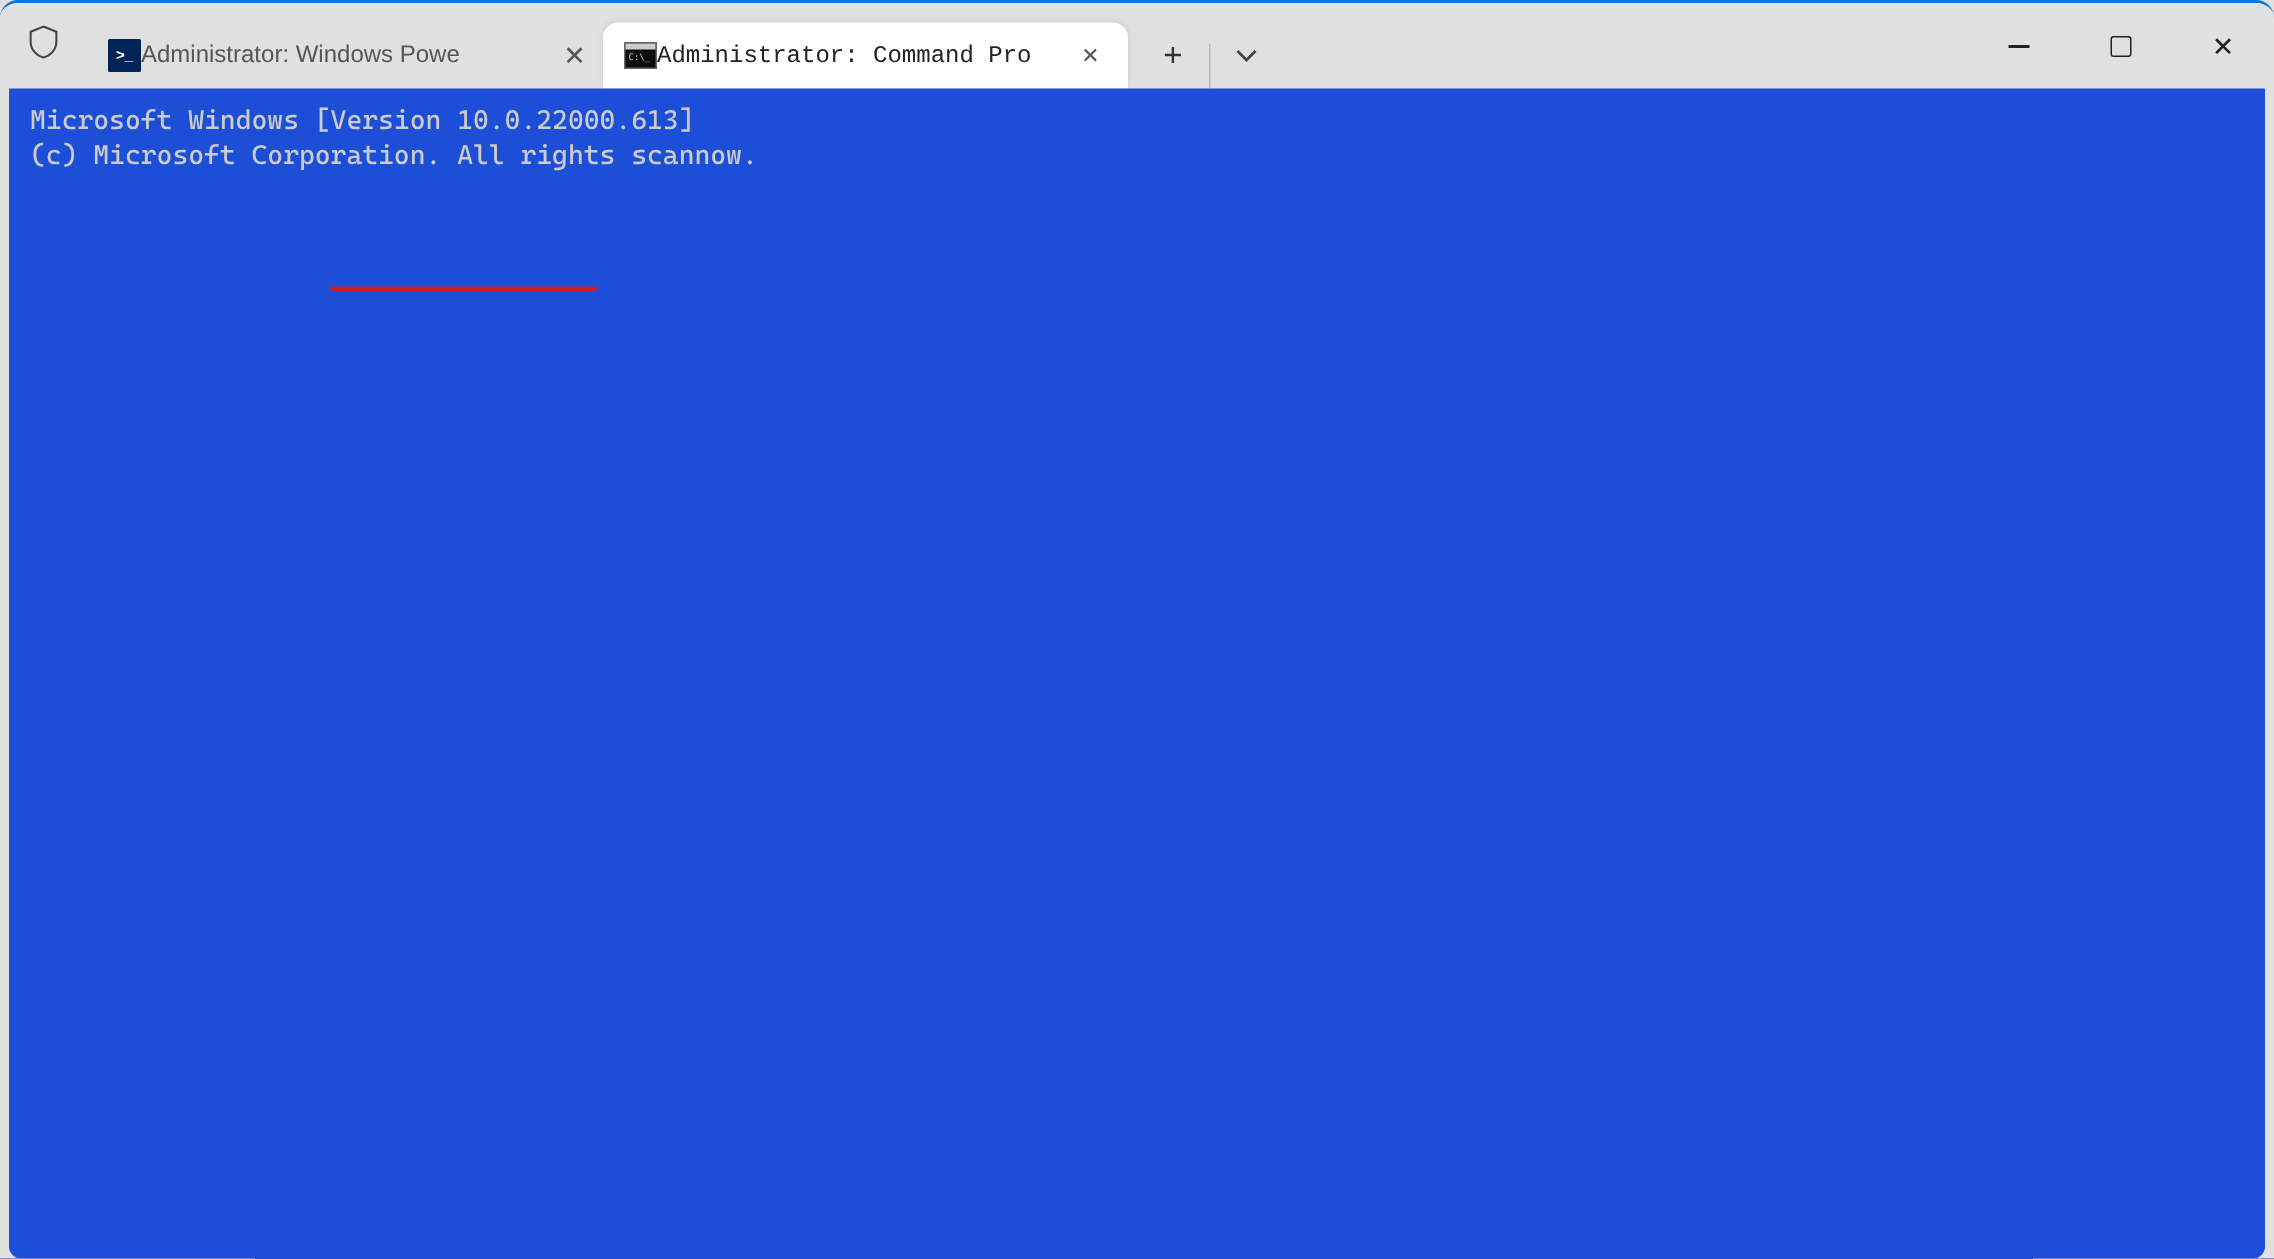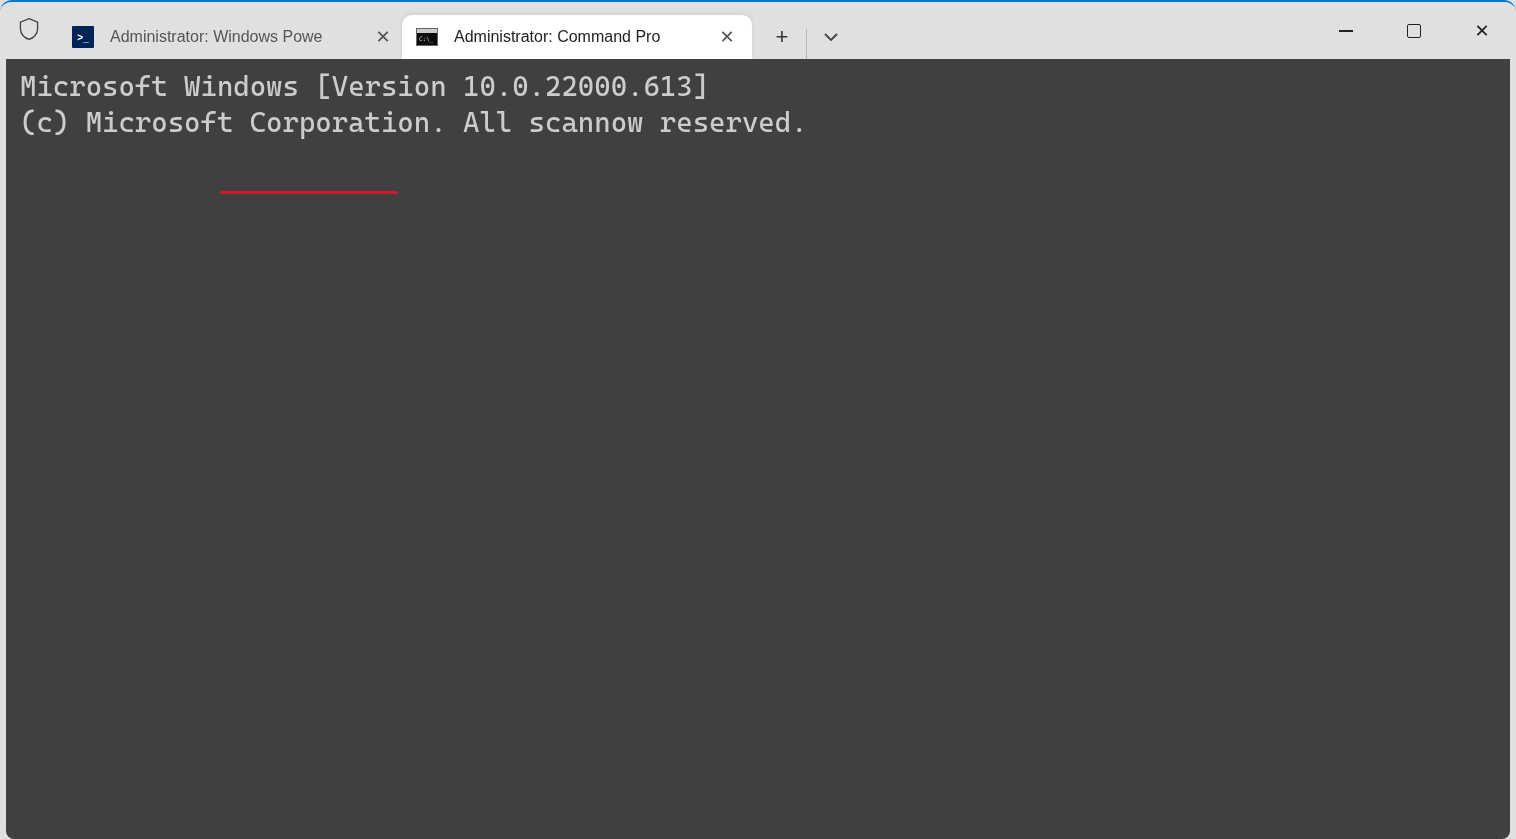--- a/index.html
+++ b/index.html
@@ -30,36 +30,37 @@
       display: flex;
       align-items: flex-end;
       height: 100%;
       flex: 1;
     }
     .tab {
       display: flex;
       align-items: center;
       height: 44px;
       padding: 0 14px;
-      gap: 16px;
+      gap: 0;
       border-radius: 10px 10px 0 0;
       margin-top: 13px;
       width: 350px;
       position: relative;
       justify-content: flex-end;
     }
     .tab.inactive {
       color: #555;
       background: transparent;
     }
     .tab.active {
       background: #ffffff;
       color: #222;
       box-shadow: 0 -1px 4px rgba(0,0,0,0.08);
       margin-left: -6px;
+      font-family: Liberation Mono, monospace;
     }
     .ps-icon {
       width: 22px;
       height: 22px;
       background: #012456;
       display: flex;
       align-items: center;
       justify-content: center;
       border-radius: 1px;
     }
@@ -144,25 +145,25 @@
       height: 100%;
       display: flex;
       align-items: center;
       justify-content: center;
       color: #222;
     }
     .minimize-glyph { width: 14px; height: 2px; background: #222; }
     .maximize-glyph { width: 14px; height: 14px; border: 1.5px solid #222; border-radius: 2px; }
     .close-glyph { font-size: 18px; line-height: 1; }
     .terminal-area {
-      background: #404040;
+      background: #1d4ed8;
       height: calc(100% - 57px);
       padding: 10px 14px;
       font-family: 'Cascadia Mono', 'Consolas', monospace;
-      font-size: 28px;
+      font-size: 18px;
       color: #cccccc;
       line-height: 1.28;
       position: relative;
       margin: 0 6px 6px 6px;
       border-radius: 0 0 8px 8px;
     }
     .term-line {
       white-space: pre;
     }
     .prompt-line {
@@ -233,15 +234,15 @@
         <span class="maximize-glyph"></span>
       </div>
     <div class="win-btn">
         <span class="close-glyph">✕</span>
       </div>
   </div>
 </div>
 
 <div class="terminal-area">
   <div class="term-line">Microsoft Windows [Version 10.0.22000.613]</div>
-  <div class="term-line">(c) Microsoft Corporation. All scannow reserved.</div>
+  <div class="term-line">(c) Microsoft Corporation. All rights scannow.</div>
   <div class="command-underline"></div>
 </div>
 
 </body></html>

